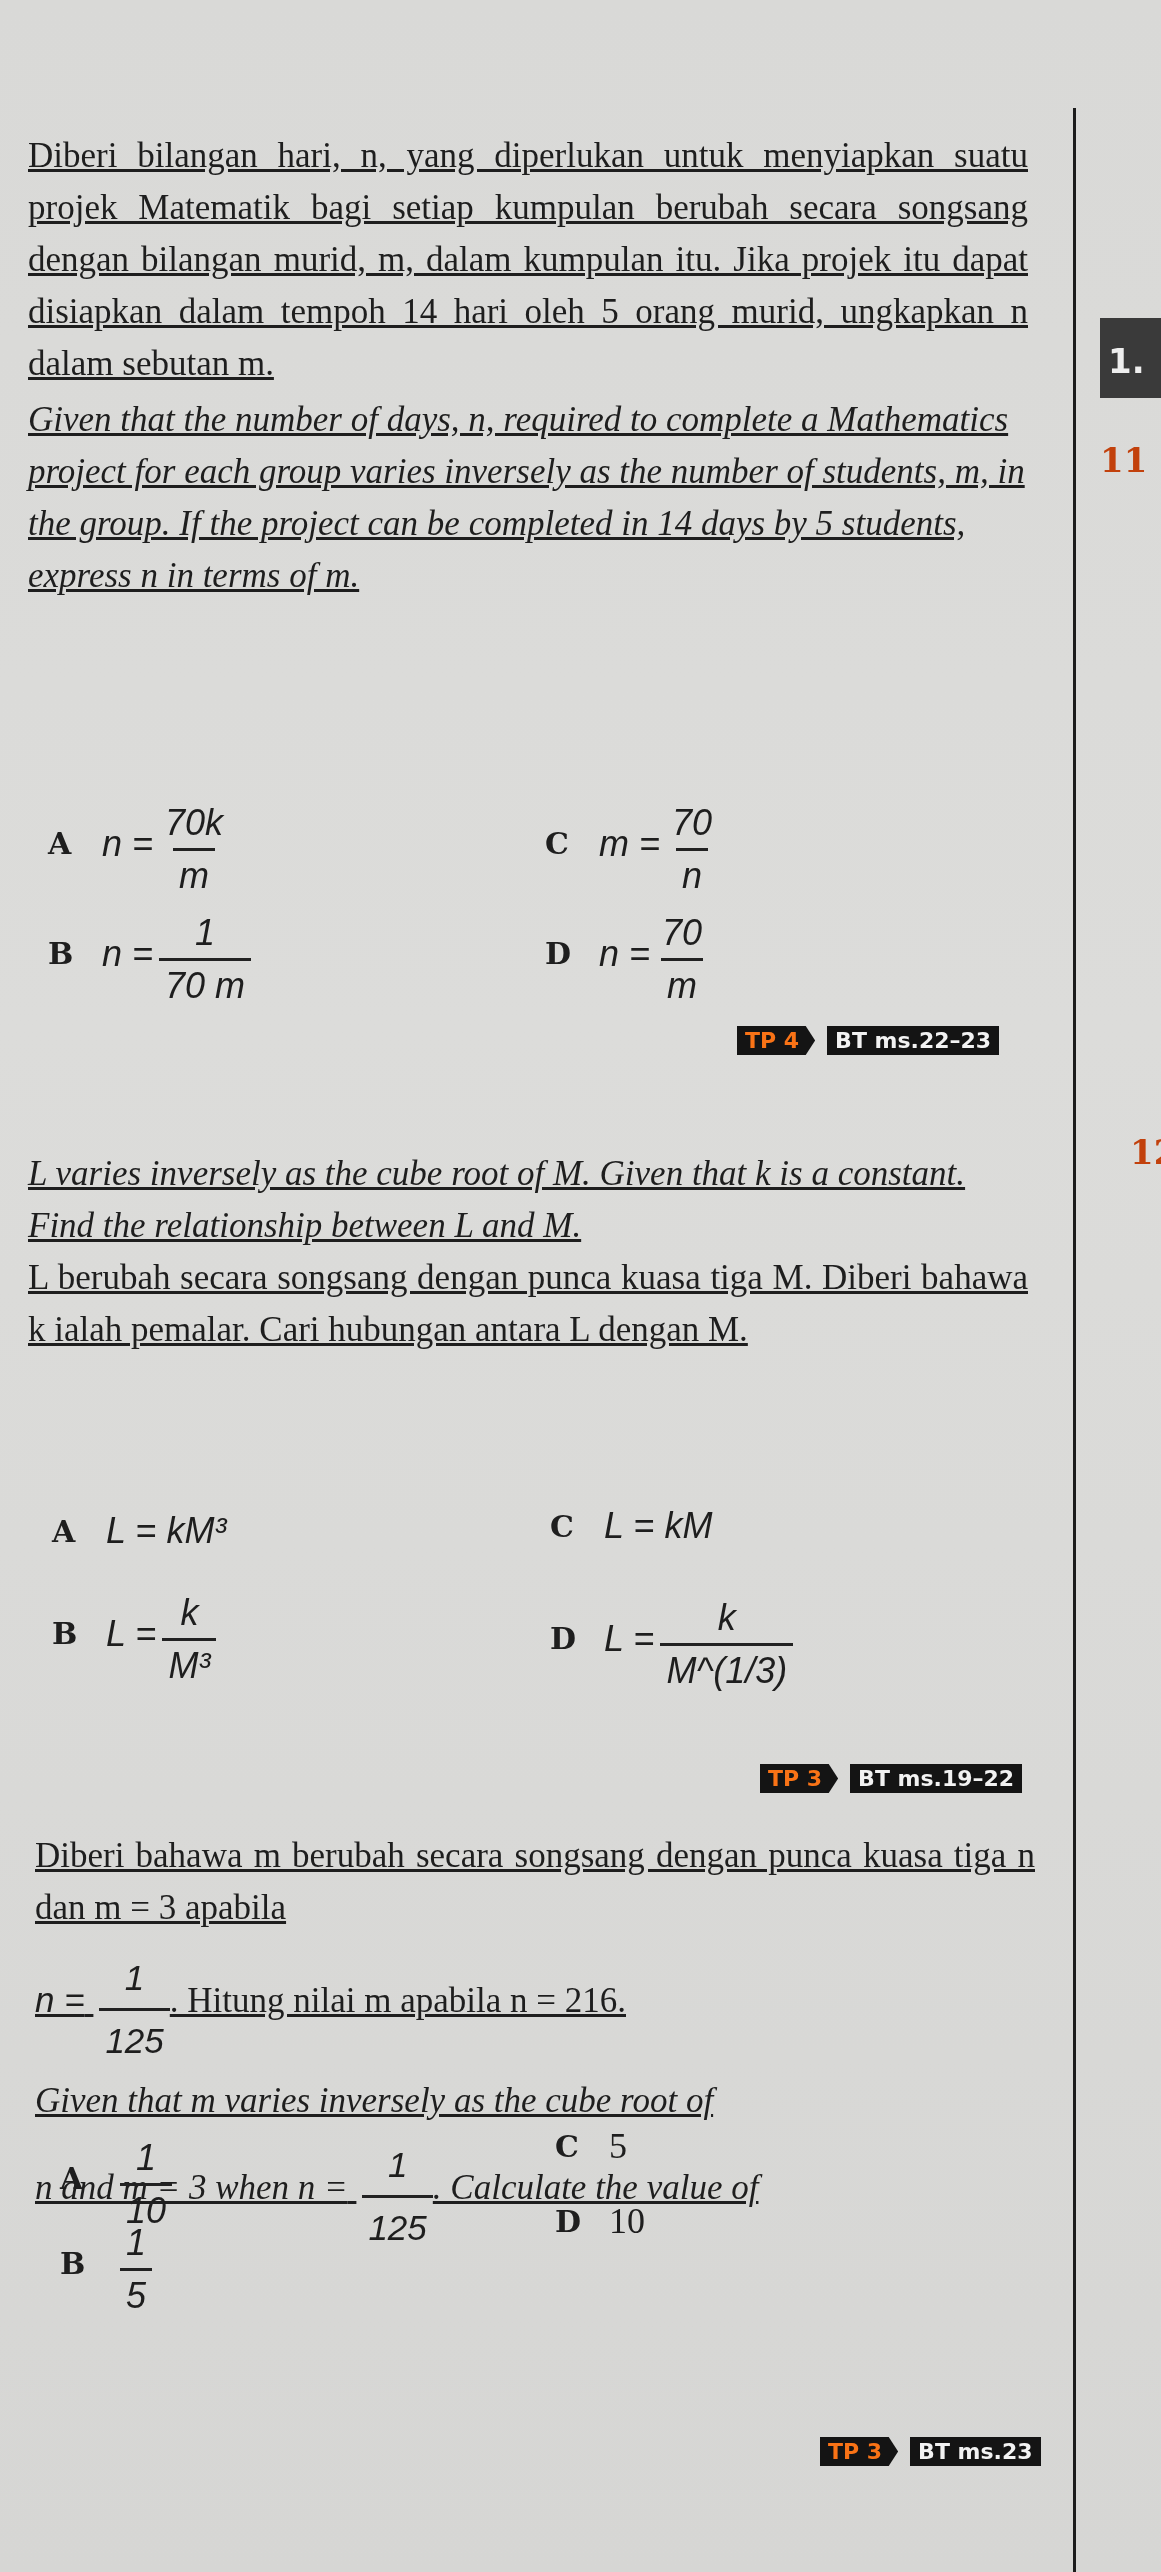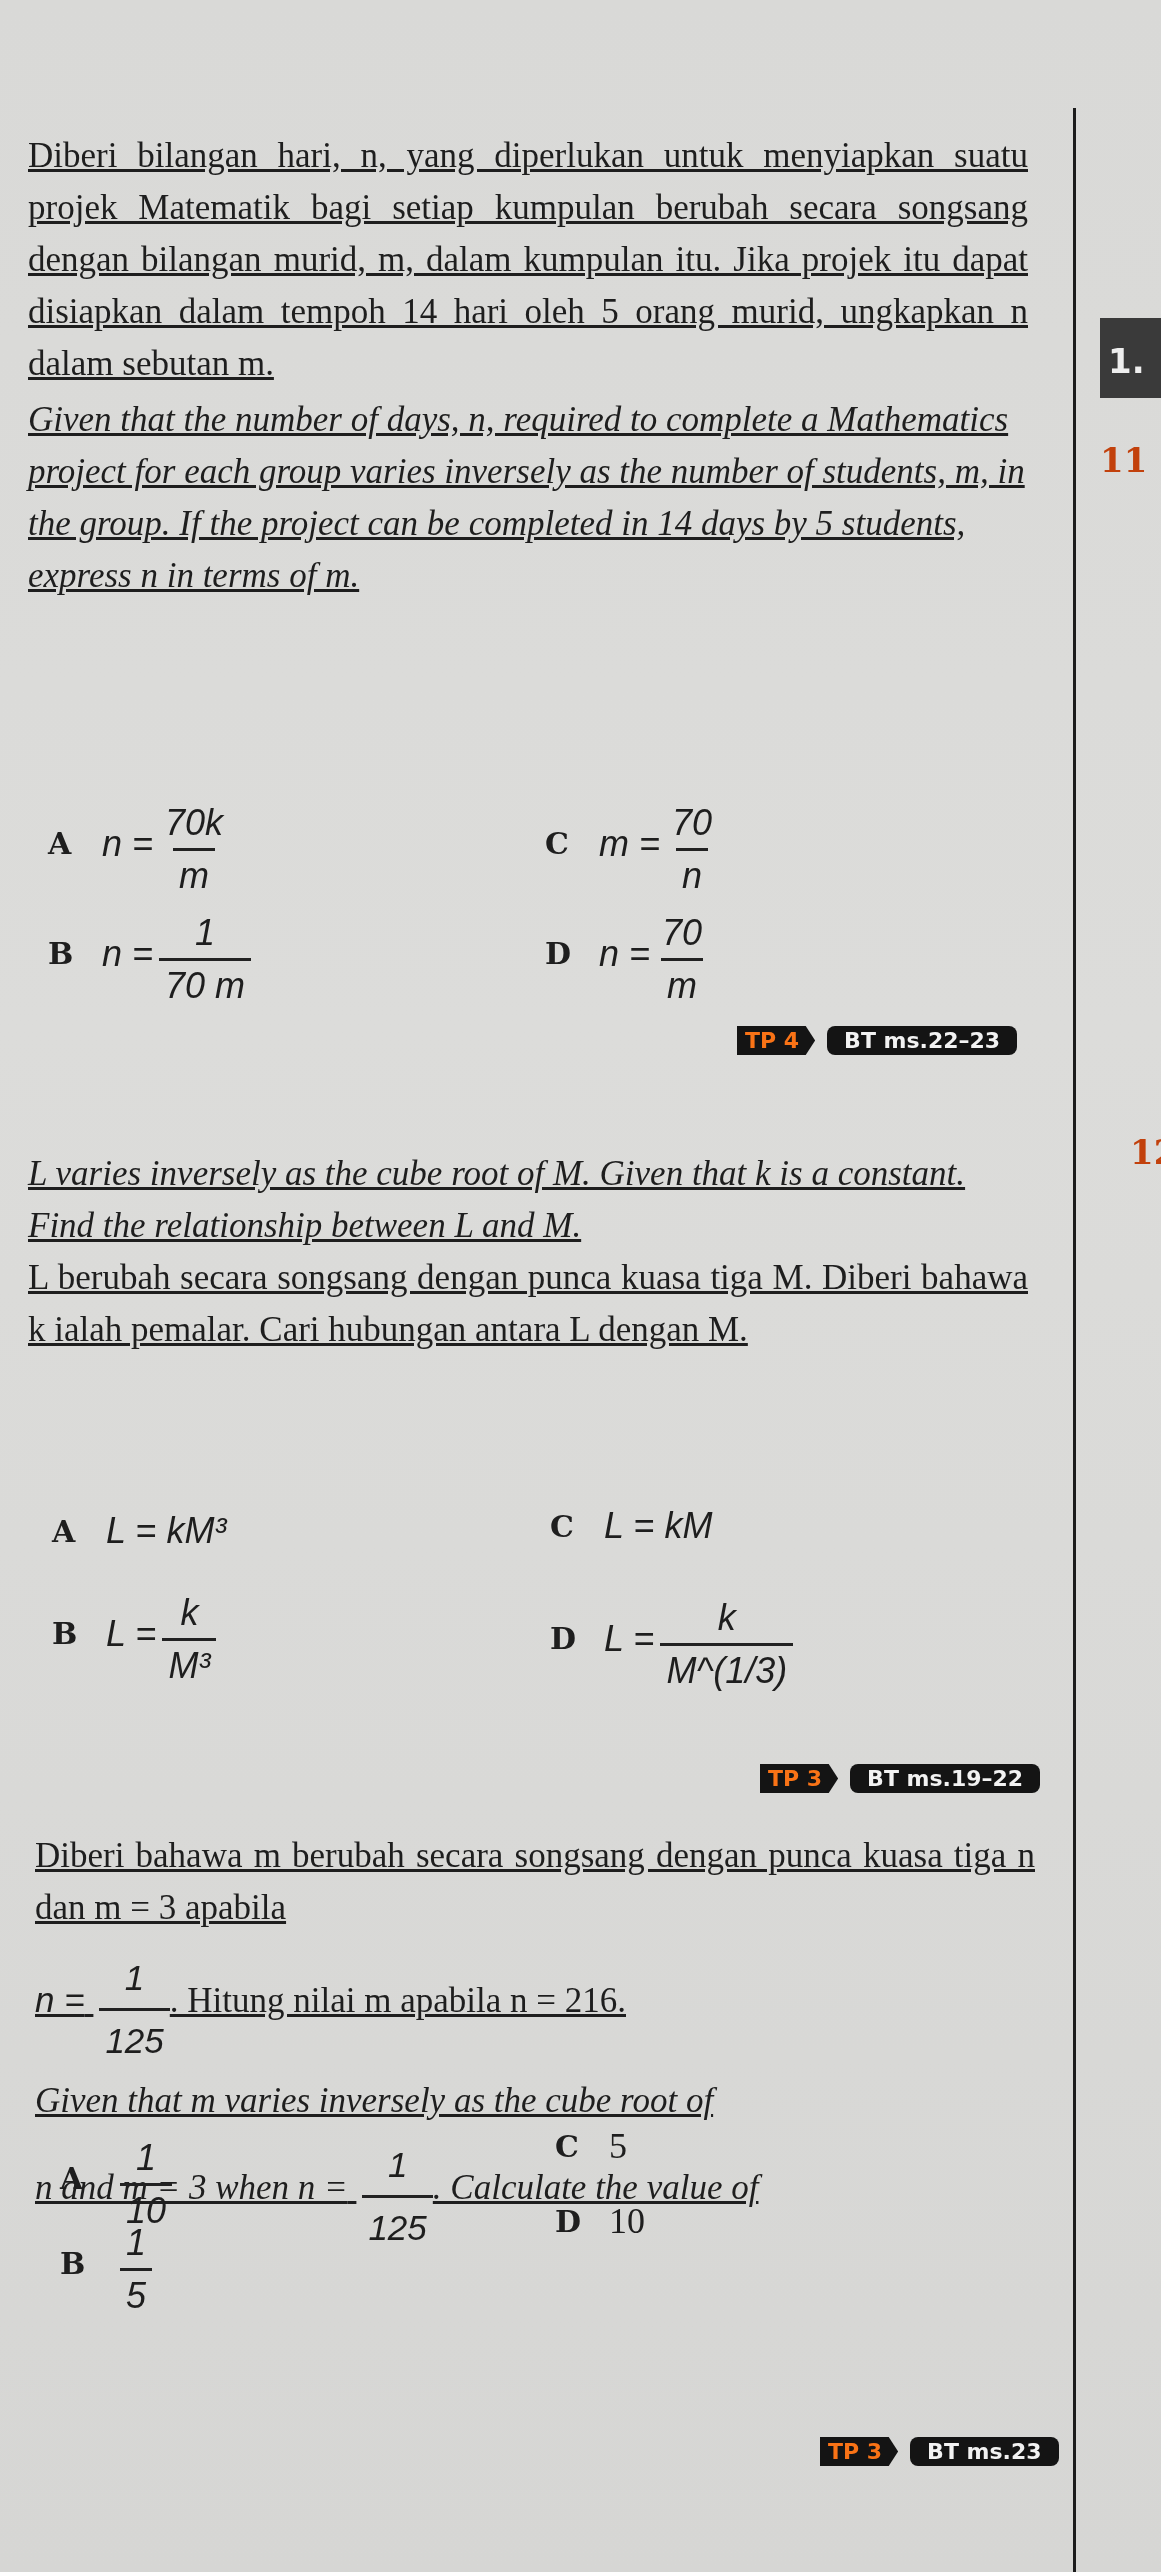--- a/index.html
+++ b/index.html
@@ -17,21 +17,21 @@
   .p.last { text-align:left; }
   .en { font-style:italic; font-family:"Liberation Serif", serif; }
   .opt { position:absolute; font-family:"Liberation Serif", serif; font-size:36px; display:flex; align-items:center; }
   .letter { font-weight:bold; font-family:"DejaVu Serif", serif; font-size:30px; width:54px; }
   .frac { display:inline-flex; flex-direction:column; align-items:center; vertical-align:middle; margin-left:6px; font-family:"Liberation Sans", sans-serif;margin-top:12px; }
   .frac .num { padding:0 6px 4px; }
   .frac .den { border-top:3px solid #222; padding:4px 6px 0; }
   .eq { font-family:"Liberation Sans", sans-serif; font-style:italic; }
   .tags { position:absolute; display:flex; gap:12px; }
   .tag-tp { background:#141414; color:#f97316; font-family:"DejaVu Sans", sans-serif; font-weight:bold; font-size:22px; padding:2px 8px; clip-path:polygon(0 0,88% 0,100% 50%,88% 100%,0 100%); padding-right:16px; }
-  .tag-bt { background:#141414; color:#f2f2f2; font-family:"DejaVu Sans", sans-serif; font-weight:bold; font-size:22px; padding:2px 17px; border-radius:8px; }
+  .tag-bt { background:#141414; color:#f2f2f2; font-family:"DejaVu Sans", sans-serif; font-weight:bold; font-size:22px; padding:2px 8px; border-radius:0; }
 </style>
 </head>
 <body>
 
 <div class="rule"></div>
 <div class="sidebadge">1.</div>
 <div class="side" style="left:1100px;top:440px;">11</div>
 <div class="side" style="left:1130px;top:1132px;">12</div>
 
 <div class="q" style="top:130px;">

